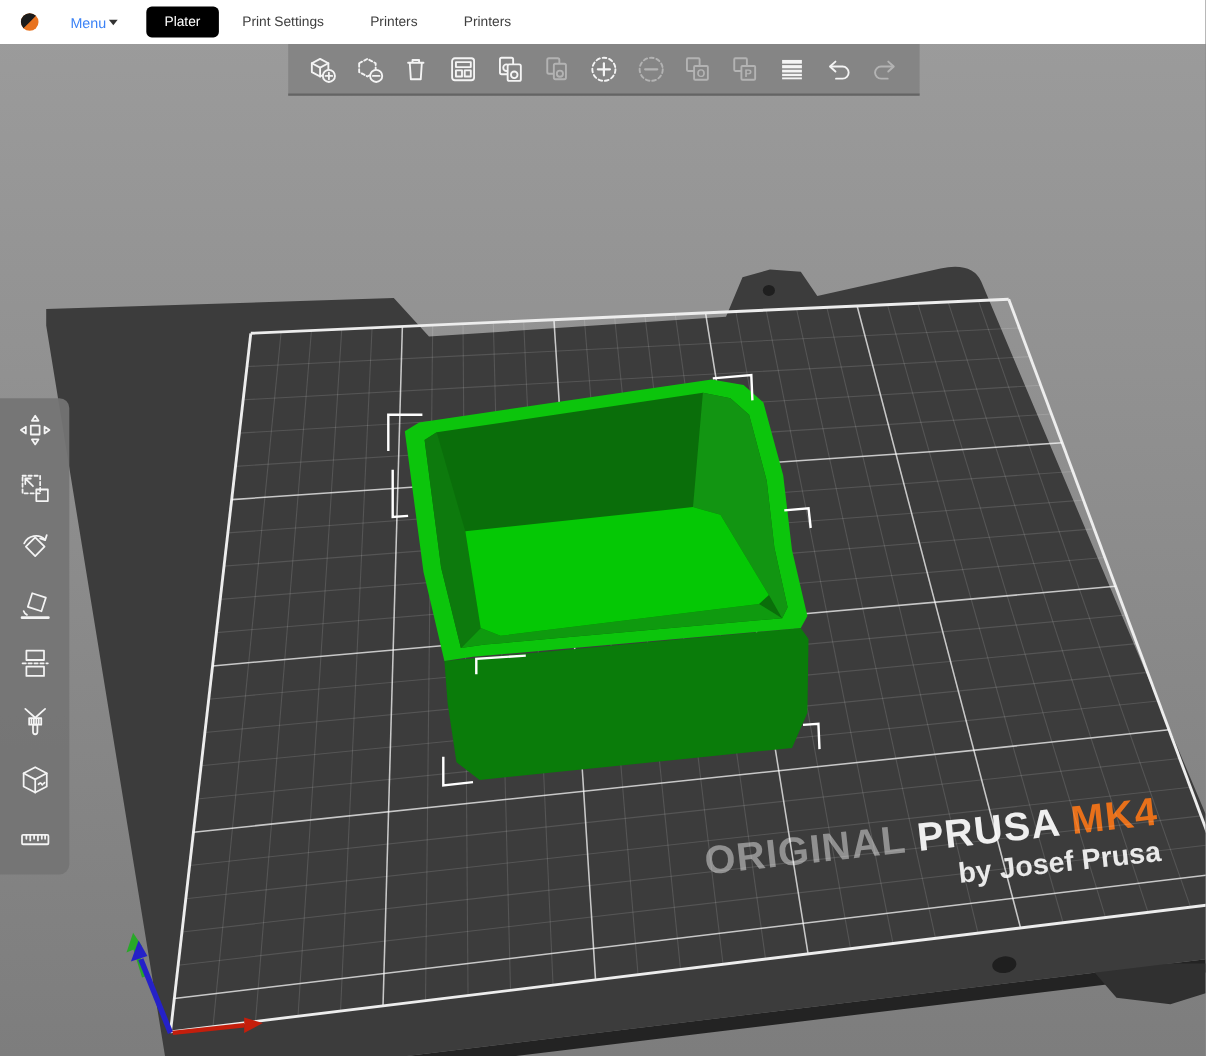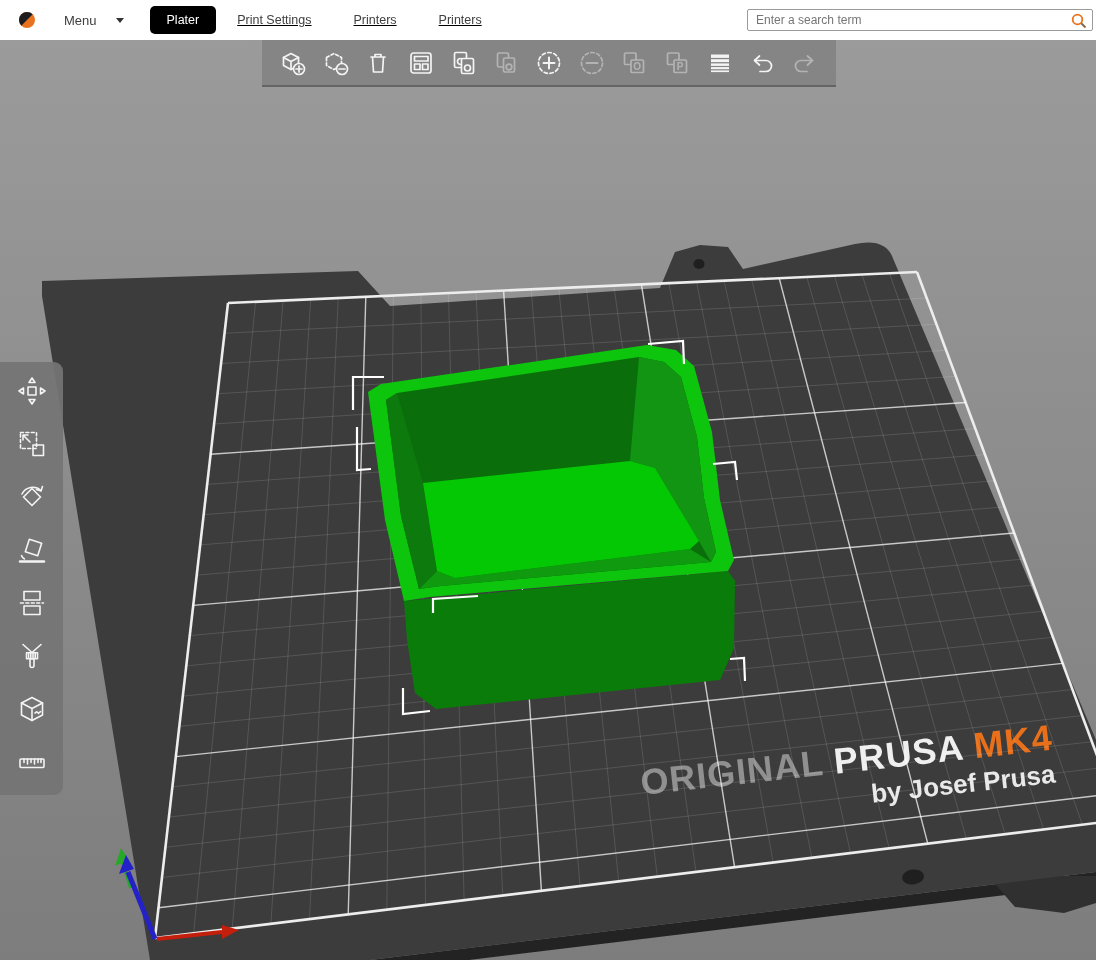--- a/index.html
+++ b/index.html
@@ -11,24 +11,24 @@
   .scene-svg{position:absolute;top:0;left:0;z-index:0;}
   .g-minor{stroke:rgba(255,255,255,.13);stroke-width:1;}
   .g-major{stroke:rgba(255,255,255,.72);stroke-width:1.4;}
   .g-border{stroke:#ededed;stroke-width:2.6;}
   
   .topbar{
     position:absolute;top:0;left:0;width:1096px;height:40px;background:#ffffff;
     display:flex;align-items:center;z-index:10;
   }
   .logo{margin-left:18px;flex:0 0 auto;}
-  .menu-btn{display:flex;align-items:center;gap:19px;margin-left:26px;border:none;background:none;
-    font:13px "Liberation Sans",sans-serif;color:#404040;padding:4px 2px;cursor:default;}
+  .menu-btn{display:flex;align-items:center;gap:2px;margin-left:26px;border:none;background:none;
+    font:13px "Liberation Sans",sans-serif;color:#3b82f6;padding:4px 2px;cursor:default;}
   .caret{width:0;height:0;border-left:4px solid transparent;border-right:4px solid transparent;border-top:5px solid #333;}
-  .tabs{display:flex;margin-left:24px;text-decoration:underline;}
+  .tabs{display:flex;margin-left:24px;}
   .tab{border:none;background:none;font:12.5px "Liberation Sans",sans-serif;color:#404040;
     margin-right:42px;padding:7px 0;cursor:default;}
   .tab.active{background:#000;color:#fff;padding:7px 17px;border-radius:5px;margin-right:21px;}
   .search-box{position:absolute;right:3px;top:9px;width:346px;height:22px;background:#fff;
     border:1px solid #9b9b9b;border-radius:2px;box-sizing:border-box;}
   .search-box input{position:absolute;inset:0;border:none;outline:none;background:transparent;
     font:12px "Liberation Sans",sans-serif;color:#222;padding:0 26px 0 8px;}
   .search-icon{position:absolute;right:4px;top:2px;}
   
   .toolbar{
@@ -169,27 +169,20 @@
   <button class="menu-btn">
     <span>Menu</span>
     <span class="caret"></span>
   </button>
   <div class="tabs">
     <button class="tab active">Plater</button>
     <button class="tab">Print Settings</button>
     <button class="tab">Printers</button>
     <button class="tab">Printers</button>
   </div>
-  <div class="search-box">
-    <input type="text" placeholder="Enter a search term" style="">
-    <svg class="search-icon" width="18" height="18" viewBox="0 0 18 18">
-      <circle cx="7.5" cy="7.5" r="4.8" stroke="#e8731f" stroke-width="1.8" fill="none"></circle>
-      <line x1="11.2" y1="11.2" x2="15.5" y2="15.5" stroke="#8a6a4a" stroke-width="2"></line>
-    </svg>
-  </div>
 </div>
 
 <div class="toolbar">
   <button class="tbtn">
     <svg width="30" height="30" viewBox="0 0 30 30">
       <path d="M5.5,9.5 L13,5.5 L20.5,9.5 L20.5,17.5 L13,21.5 L5.5,17.5 Z"></path>
       <path d="M5.5,9.5 L13,13.5 L20.5,9.5 M13,13.5 V21.5"></path>
       <circle cx="21" cy="21" r="5.5" fill="#858585"></circle>
       <path d="M21,18 V24 M18,21 H24"></path>
     </svg>

